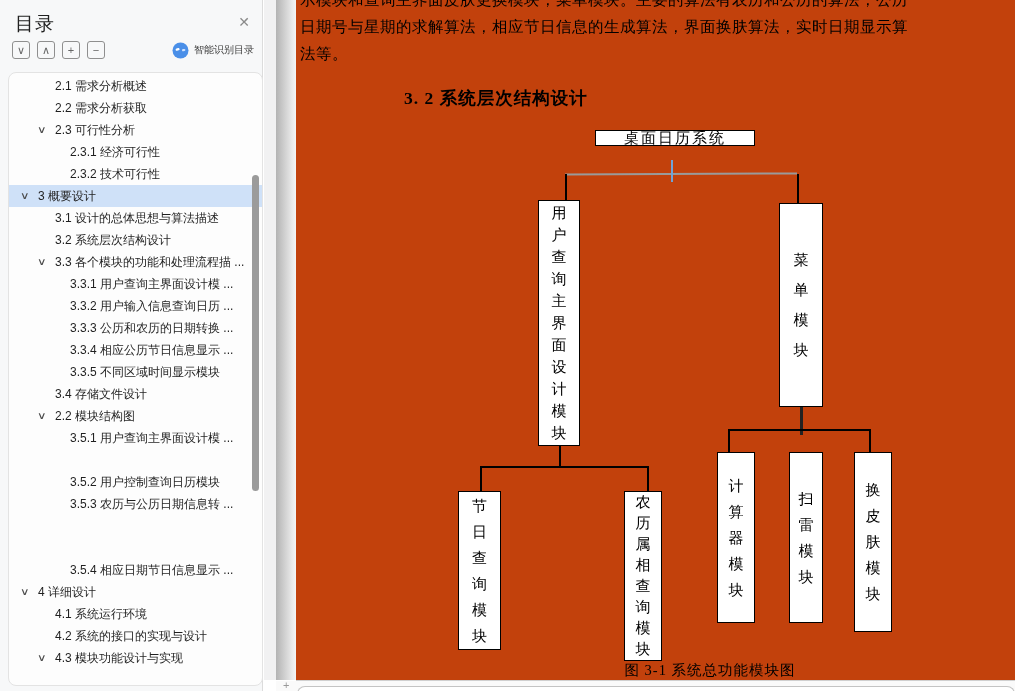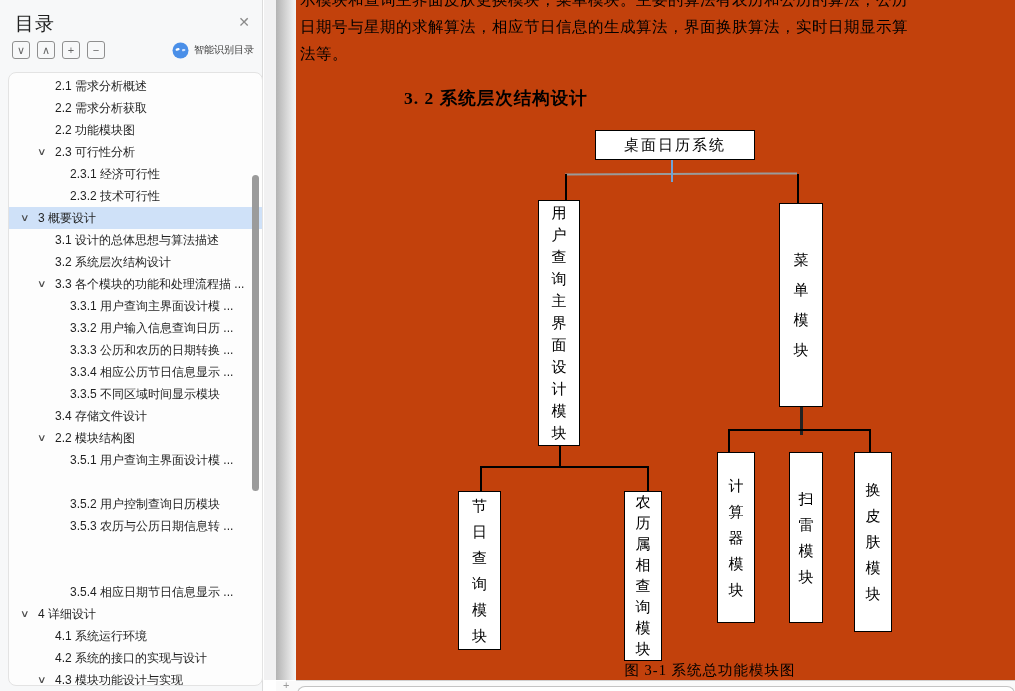--- a/index.html
+++ b/index.html
@@ -42,21 +42,21 @@
   .page { position:absolute; left:296px; top:0; width:719px; height:681px; background:#c2410c;
     border-bottom:1px solid #d0d0d0; overflow:hidden;
     font-family:"Liberation Serif","DejaVu Serif",serif; color:#000; }
   .body-line { position:absolute; left:4px; width:714px; font-size:15.5px; letter-spacing:0.5px; white-space:nowrap; }
   .line1 { top:-10px; } .line2 { top:17px; } .line3 { top:44px; }
   .doc-heading { position:absolute; left:108px; top:86px; font-size:17.5px; font-weight:bold; letter-spacing:1px; }
 
   
   .dg-box { position:absolute; border:1.5px solid #000; background:#fff;
     display:flex; align-items:center; justify-content:center; }
-  .root-box { left:299px; top:130px; width:160px; height:30px; font-size:15px; letter-spacing:2px; }
+  .root-box { left:299px; top:130px; width:160px; height:16px; font-size:15px; letter-spacing:2px; }
   .vtext { width:16px; word-break:break-all; text-align:center; font-size:15px; }
   .lh22 { line-height:22px; } .lh30 { line-height:30px; } .lh26 { line-height:26px; } .lh21 { line-height:21px; }
   .box-user { left:242px; top:200px; width:42px; height:246px; }
   .box-menu { left:483px; top:203px; width:44px; height:204px; }
   .box-holiday { left:162px; top:491px; width:43px; height:159px; }
   .box-lunar { left:328px; top:491px; width:38px; height:170px; }
   .box-calc { left:421px; top:452px; width:38px; height:171px; }
   .box-mine { left:493px; top:452px; width:34px; height:171px; }
   .box-skin { left:558px; top:452px; width:38px; height:180px; }
 
@@ -106,21 +106,20 @@
         <rect x="10" y="7" width="3.4" height="2.2" rx="1.1" fill="#cfe2ff" transform="rotate(-10 11.7 8.1)"></rect>
       </svg>
       <span class="ai-label">智能识别目录</span>
     </div>
 
     <div class="toc-panel">
       <div style="height:2px"></div>
       <div id="toc-list">
           <div class="toc-row lvl1"><span>2.1 需求分析概述</span></div>
           <div class="toc-row lvl1"><span>2.2 需求分析获取</span></div>
-          <div class="toc-row lvl1"><span>2.2 功能模块图</span></div>
           <div class="toc-row lvl1"><span class="toc-chevron">∨</span><span>2.3 可行性分析</span></div>
           <div class="toc-row lvl2"><span>2.3.1 经济可行性</span></div>
           <div class="toc-row lvl2"><span>2.3.2 技术可行性</span></div>
           <div class="toc-row lvl0 active"><span class="toc-chevron">∨</span><span>3 概要设计</span></div>
           <div class="toc-row lvl1"><span>3.1 设计的总体思想与算法描述</span></div>
           <div class="toc-row lvl1"><span>3.2 系统层次结构设计</span></div>
           <div class="toc-row lvl1"><span class="toc-chevron">∨</span><span>3.3 各个模块的功能和处理流程描 ...</span></div>
           <div class="toc-row lvl2"><span>3.3.1 用户查询主界面设计模 ...</span></div>
           <div class="toc-row lvl2"><span>3.3.2 用户输入信息查询日历 ...</span></div>
           <div class="toc-row lvl2"><span>3.3.3 公历和农历的日期转换 ...</span></div>

